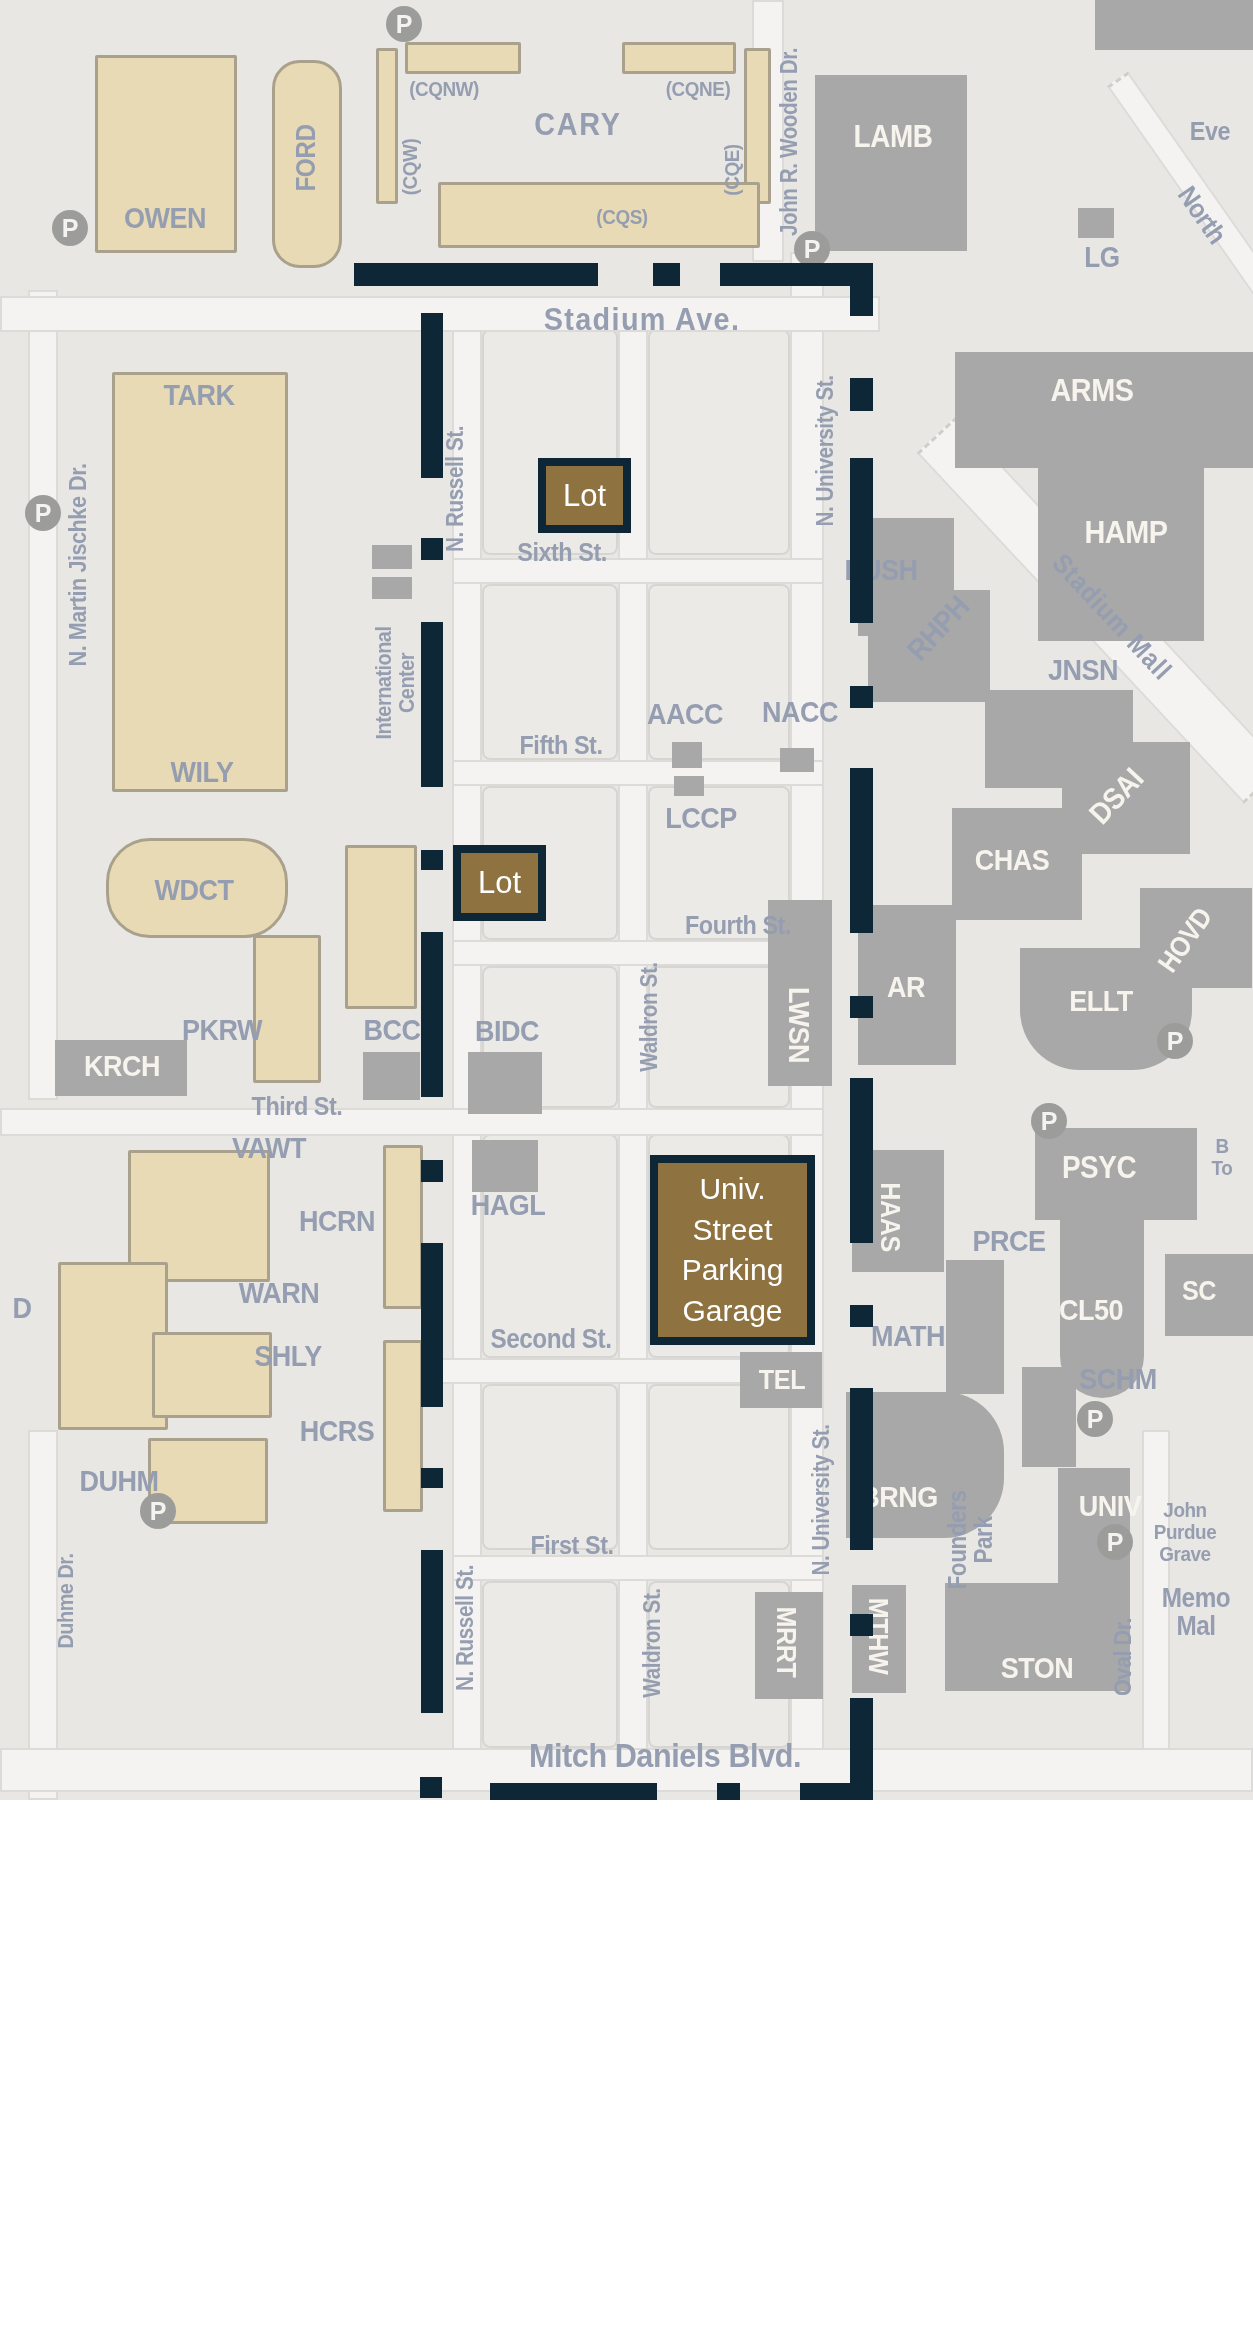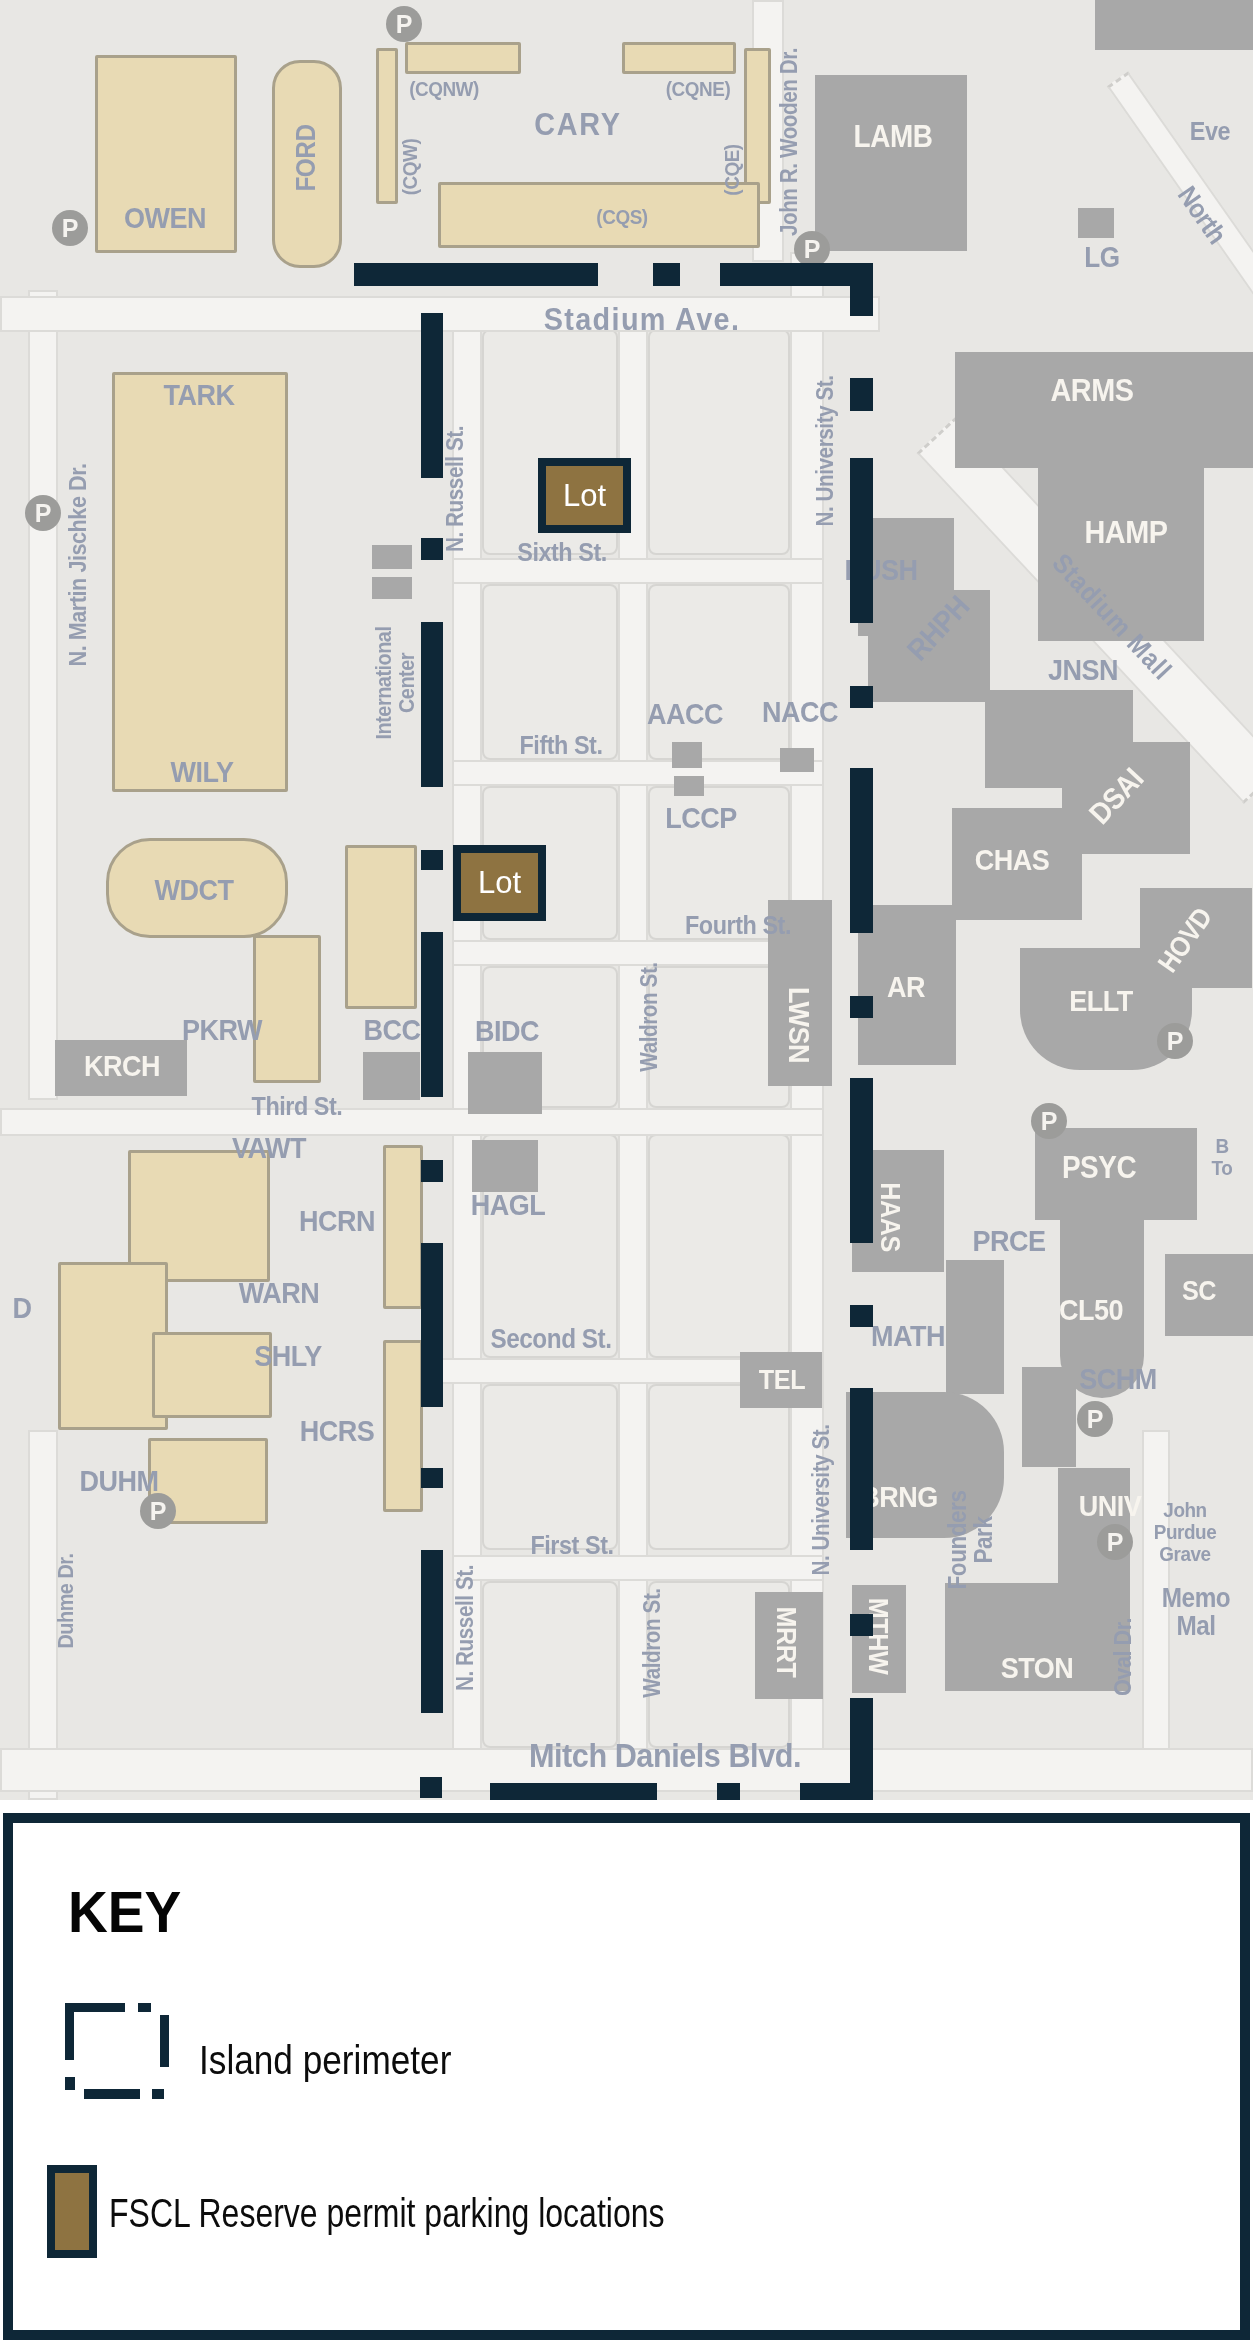--- a/index.html
+++ b/index.html
@@ -402,36 +402,21 @@
       <div class="peri" style="left: 421px; top: 850px; width: 22px; height: 20px;"></div>
       <div class="peri" style="left: 421px; top: 622px; width: 22px; height: 165px;"></div>
       <div class="peri" style="left: 421px; top: 538px; width: 22px; height: 22px;"></div>
       <div class="peri" style="left: 421px; top: 313px; width: 22px; height: 165px;"></div>
       <div class="pmark" style="left: 538px; top: 458px; width: 93px; height: 75px; font-size: 31px; line-height: 1.35;">
         <div>Lot</div>
       </div>
       <div class="pmark" style="left: 453px; top: 845px; width: 93px; height: 76px; font-size: 31px; line-height: 1.35;">
         <div>Lot</div>
       </div>
+      <div class="pmark" style="left: 650px; top: 1155px; width: 165px; height: 190px; font-size: 30px; line-height: 1.35;">
+        <div>Univ.</div>
+        <div>Street</div>
+        <div>Parking</div>
+        <div>Garage</div>
+      </div>
     </div>
 
-  <div id="key-panel">
-    <h1 id="key-title">KEY</h1>
-
-    <div class="legend-row">
-      <div id="island-icon">
-          <div class="kseg" style="left: 0px; top: 0px; width: 60px; height: 9px;"></div>
-          <div class="kseg" style="left: 0px; top: 0px; width: 9px; height: 57px;"></div>
-          <div class="kseg" style="left: 73px; top: 0px; width: 13px; height: 9px;"></div>
-          <div class="kseg" style="left: 95px; top: 12px; width: 9px; height: 52px;"></div>
-          <div class="kseg" style="left: 0px; top: 74px; width: 10px; height: 13px;"></div>
-          <div class="kseg" style="left: 19px; top: 86px; width: 56px; height: 10px;"></div>
-          <div class="kseg" style="left: 87px; top: 86px; width: 12px; height: 10px;"></div>
-        </div>
-      <span id="island-label">Island perimeter</span>
-    </div>
-
-    <div class="legend-row">
-      <div id="fscl-swatch"></div>
-      <span id="fscl-label">FSCL Reserve permit parking locations</span>
-    </div>
-  </div>
 </div>
 
 </body></html>

